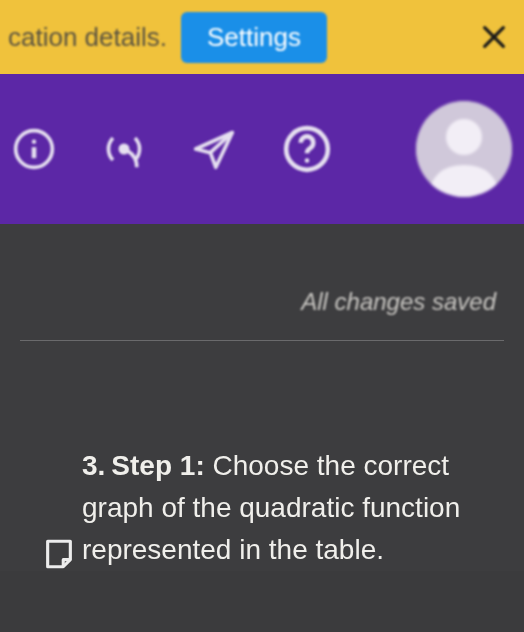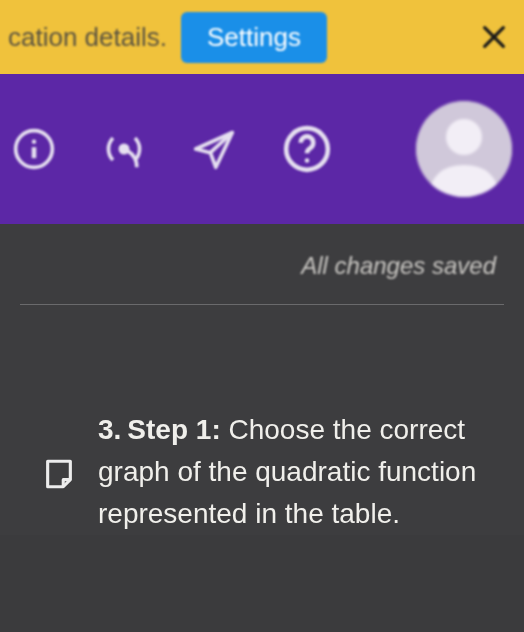--- a/index.html
+++ b/index.html
@@ -76,31 +76,32 @@
       background: #3d3d3f;
       padding: 24px 20px 0 20px;
     }
     .save-status {
       color: #c8c6c2;
       font-style: italic;
       font-size: 24px;
       text-align: right;
       padding: 4px 8px 24px 0;
       filter: blur(0.8px);
+      margin-top: 36px;
     }
     .divider {
       border: none;
       border-top: 1px solid #6a6a6c;
       margin: 0;
     }
     .question-row {
       display: flex;
-      gap: 22px;
+      gap: 6px;
       padding: 104px 16px 0 22px;
-      align-items: center;
+      align-items: flex-end;
     }
     .note-icon {
       color: #ececec;
       flex: 0 0 auto;
       margin-top: 4px;
     }
     .note-icon svg { width: 34px; height: 34px; display: block; }
     .question-text {
       color: #f0efeb;
       font-size: 28px;

